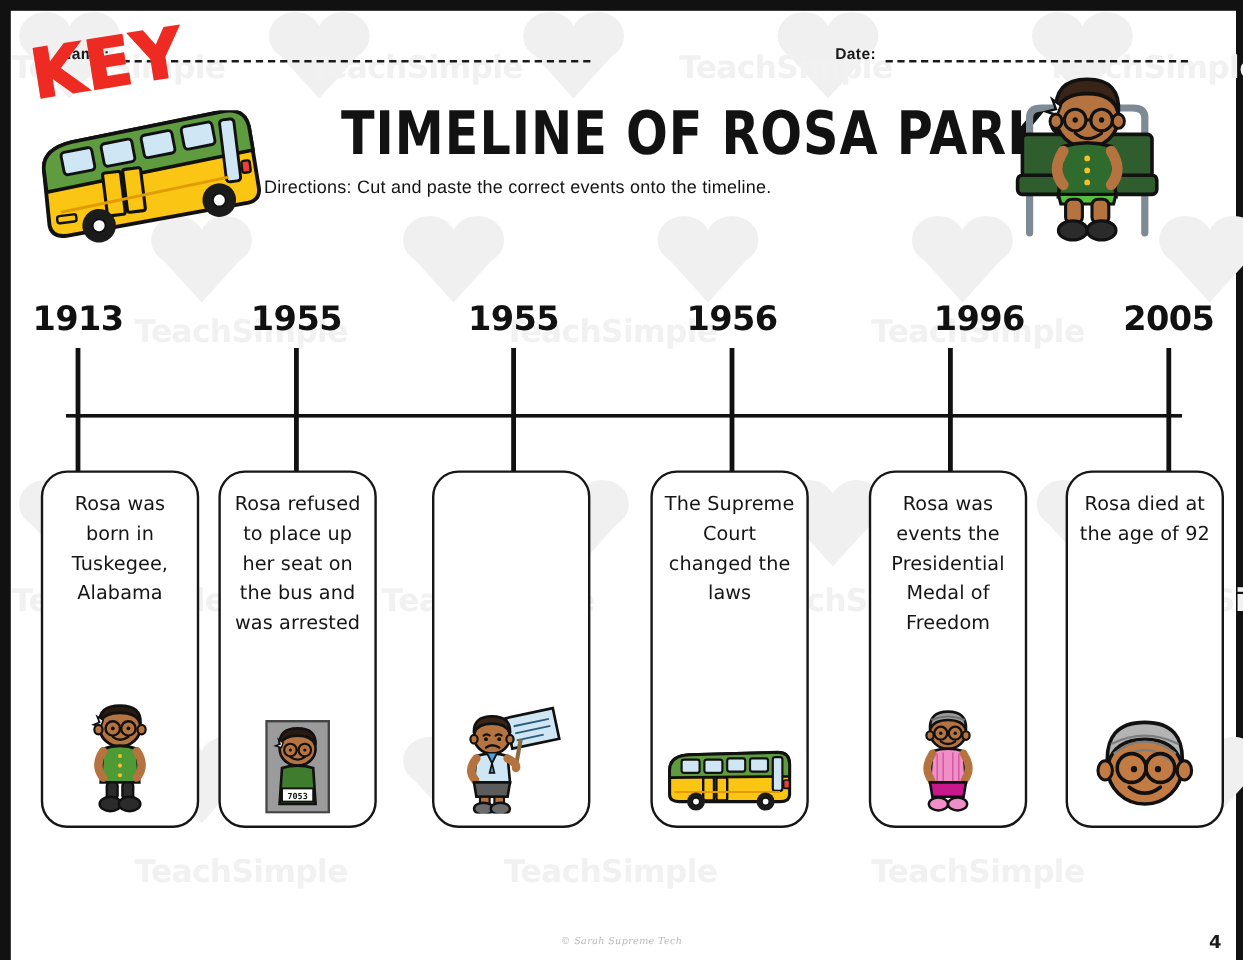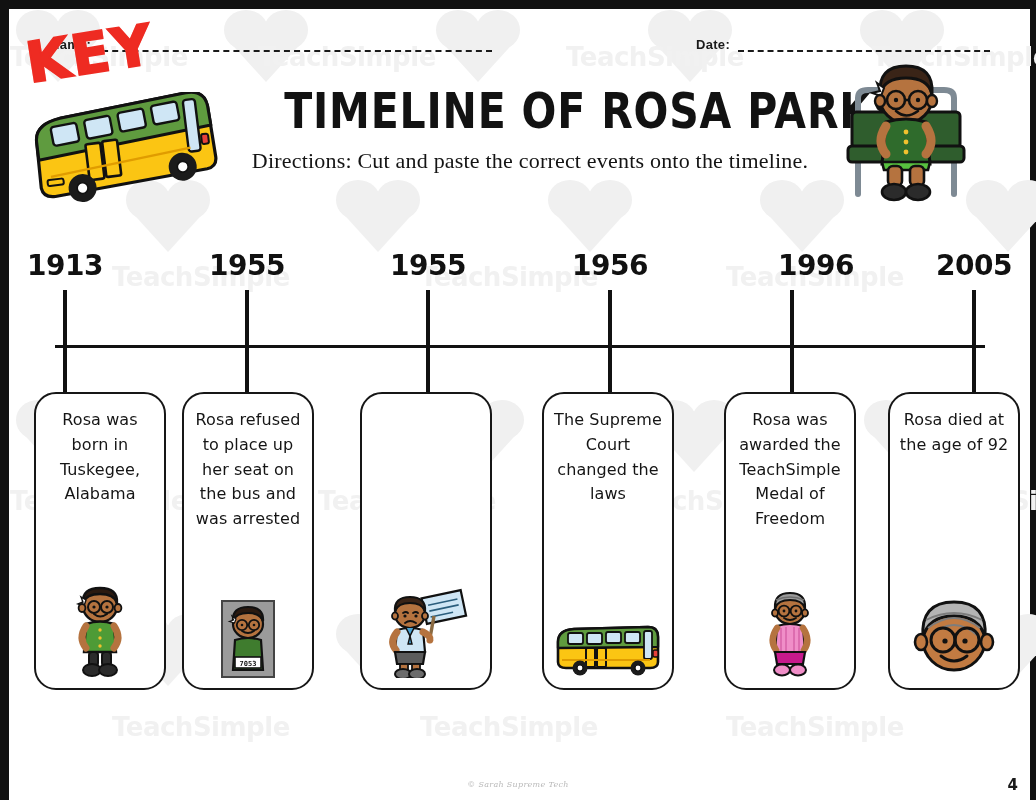--- a/index.html
+++ b/index.html
@@ -129,24 +129,24 @@
     transform: scaleX(0.82);
     transform-origin: center top;
     white-space: nowrap;
   }
   .directions {
     position: absolute;
     left: 220px;
     top: 148px;
     width: 620px;
     z-index: 4;
-    font-family: Liberation Serif, serif;
-    font-size: 22px;
+    font-family: Liberation Sans, sans-serif;
+    font-size: 15px;
     color: #141414;
-    text-align: center;
+    text-align: left;
     letter-spacing: 0.2px;
     white-space: nowrap;
   }
 
   
   .art { position: absolute; z-index: 5; }
   #bus-header { left: 24px; top: 92px; }
   #girl-bench { left: 836px; top: 58px; }
 
   
@@ -621,21 +621,21 @@
         <circle cx="26" cy="48" r="7.5" fill="#1b1b1b"></circle>
         <circle cx="26" cy="48" r="3" fill="#ffffff" stroke="#111" stroke-width="1.2"></circle>
         <circle cx="84" cy="48" r="7.5" fill="#1b1b1b"></circle>
         <circle cx="84" cy="48" r="3" fill="#ffffff" stroke="#111" stroke-width="1.2"></circle>
         <rect x="99" y="30" width="5" height="7" rx="1.5" fill="#e8413a" stroke="#111" stroke-width="1.4"></rect>
       </svg>
     </div>
   </div>
 
   <div class="card" style="left:724px;">
-    <div class="card-text">Rosa was awarded the TeachSimple Medal of Freedom</div>
+    <div class="card-text">Rosa was events the Presidential Medal of Freedom</div>
     <div class="card-art">
       <svg width="58" height="88" viewBox="0 0 58 88">
         <ellipse cx="29" cy="20" rx="15" ry="14" fill="#b5733f" stroke="#111" stroke-width="2.2"></ellipse>
         <path d="M14 18 Q13 3 29 3 Q45 3 44 18 Q41 10 29 10 Q17 10 14 18 Z" fill="#9b9b9b" stroke="#111" stroke-width="2.2"></path>
         <path d="M15 10 Q29 4 43 10" fill="none" stroke="#6f6f6f" stroke-width="1.6"></path>
         <circle cx="23" cy="21" r="5.4" fill="none" stroke="#111" stroke-width="1.9"></circle>
         <circle cx="35" cy="21" r="5.4" fill="none" stroke="#111" stroke-width="1.9"></circle>
         <line x1="28" y1="21" x2="30" y2="21" stroke="#111" stroke-width="1.9"></line>
         <circle cx="23" cy="21" r="1.4" fill="#111"></circle>
         <circle cx="35" cy="21" r="1.4" fill="#111"></circle>

